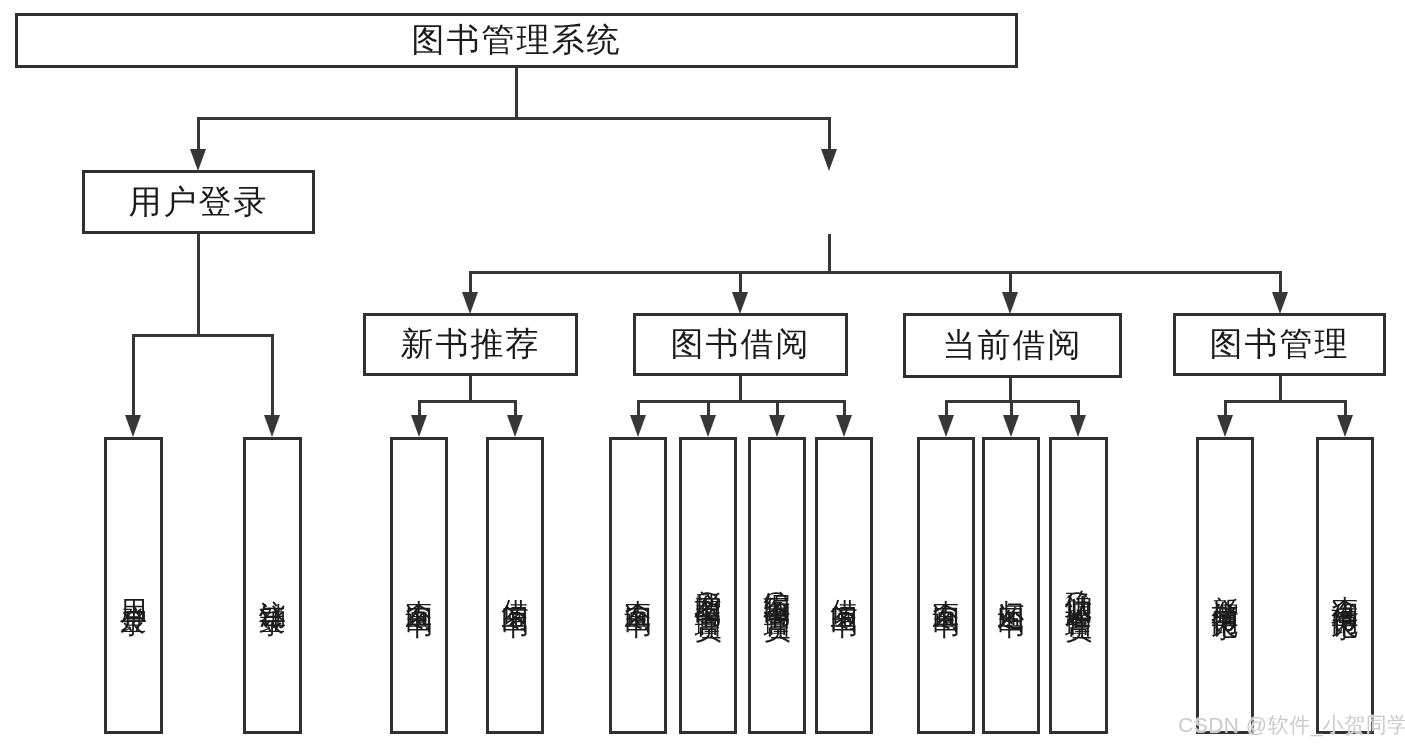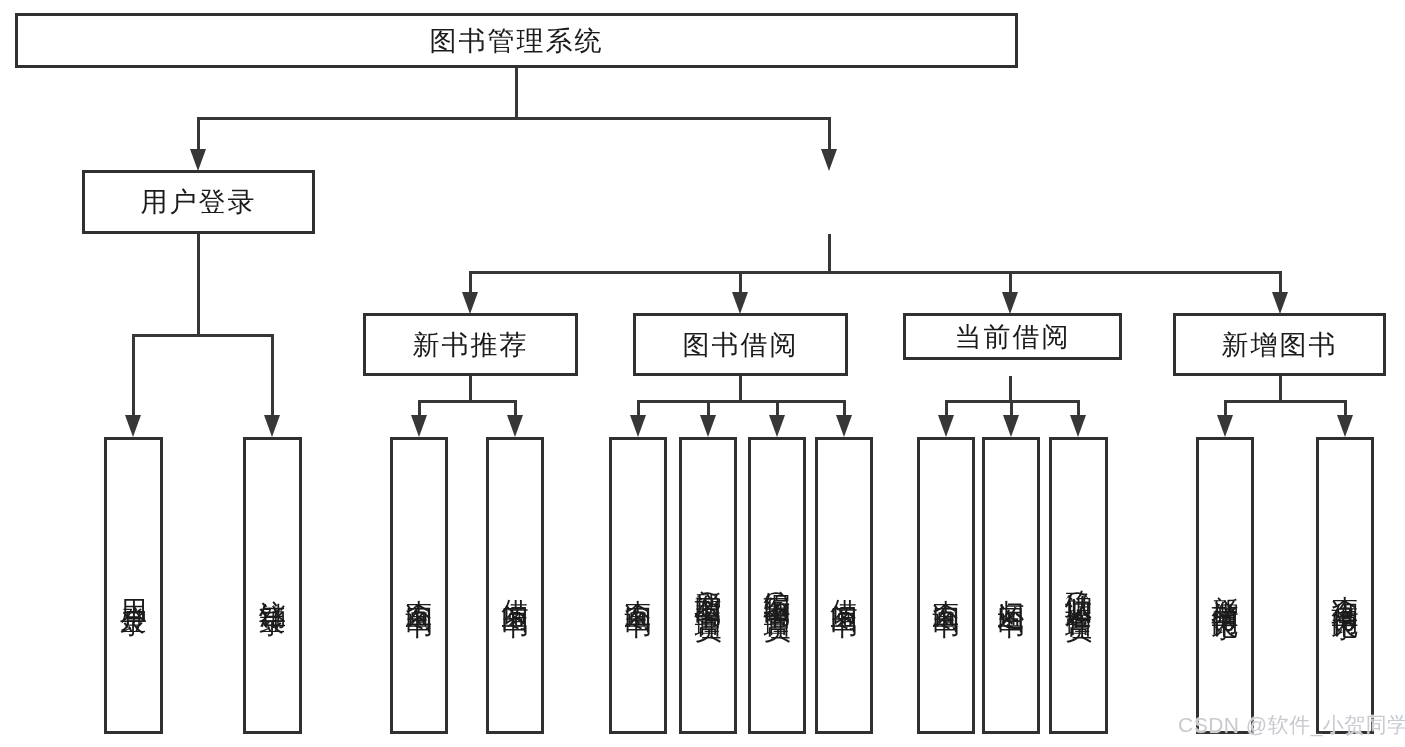--- a/index.html
+++ b/index.html
@@ -21,21 +21,21 @@
     overflow: hidden;
   }
 
   
   .box {
     position: absolute;
     border: 3px solid var(--border);
     background: var(--background);
     display: grid;
     place-items: center;
-    font-size: 27px;
+    font-size: 33px;
     letter-spacing: 2px;
     color: var(--text);
     z-index: 2;
   }
 
   
   .vbox {
     position: absolute;
     top: 437px;
     height: 297px;
@@ -111,25 +111,25 @@
   <div class="arrow" style="left:1002px; top:292px;"></div>
   <div class="vline" style="left:1279px; top:271px; height:22px;"></div>
   <div class="arrow" style="left:1272px; top:292px;"></div>
 
   <div class="box" style="left:633px; top:313px; width:215px; height:63px;">
     <span>图书借阅</span>
   </div>
   <div class="box" style="left:363px; top:313px; width:215px; height:63px;">
     <span>新书推荐</span>
   </div>
-  <div class="box" style="left:903px; top:313px; width:219px; height:47px;">
+  <div class="box" style="left:903px; top:313px; width:219px; height:65px;">
     <span>当前借阅</span>
   </div>
   <div class="box" style="left:1173px; top:313px; width:213px; height:63px;">
-    <span>新增图书</span>
+    <span>图书管理</span>
   </div>
 
   <div class="vline" style="left:469px; top:376px; height:27px;"></div>
   <div class="hline" style="left:418px; top:400px; width:99px;"></div>
   <div class="vline" style="left:418px; top:400px; height:16px;"></div>
   <div class="arrow" style="left:411px; top:415px;"></div>
   <div class="vline" style="left:514px; top:400px; height:16px;"></div>
   <div class="arrow" style="left:507px; top:415px;"></div>
 
   <div class="vline" style="left:739px; top:376px; height:27px;"></div>

